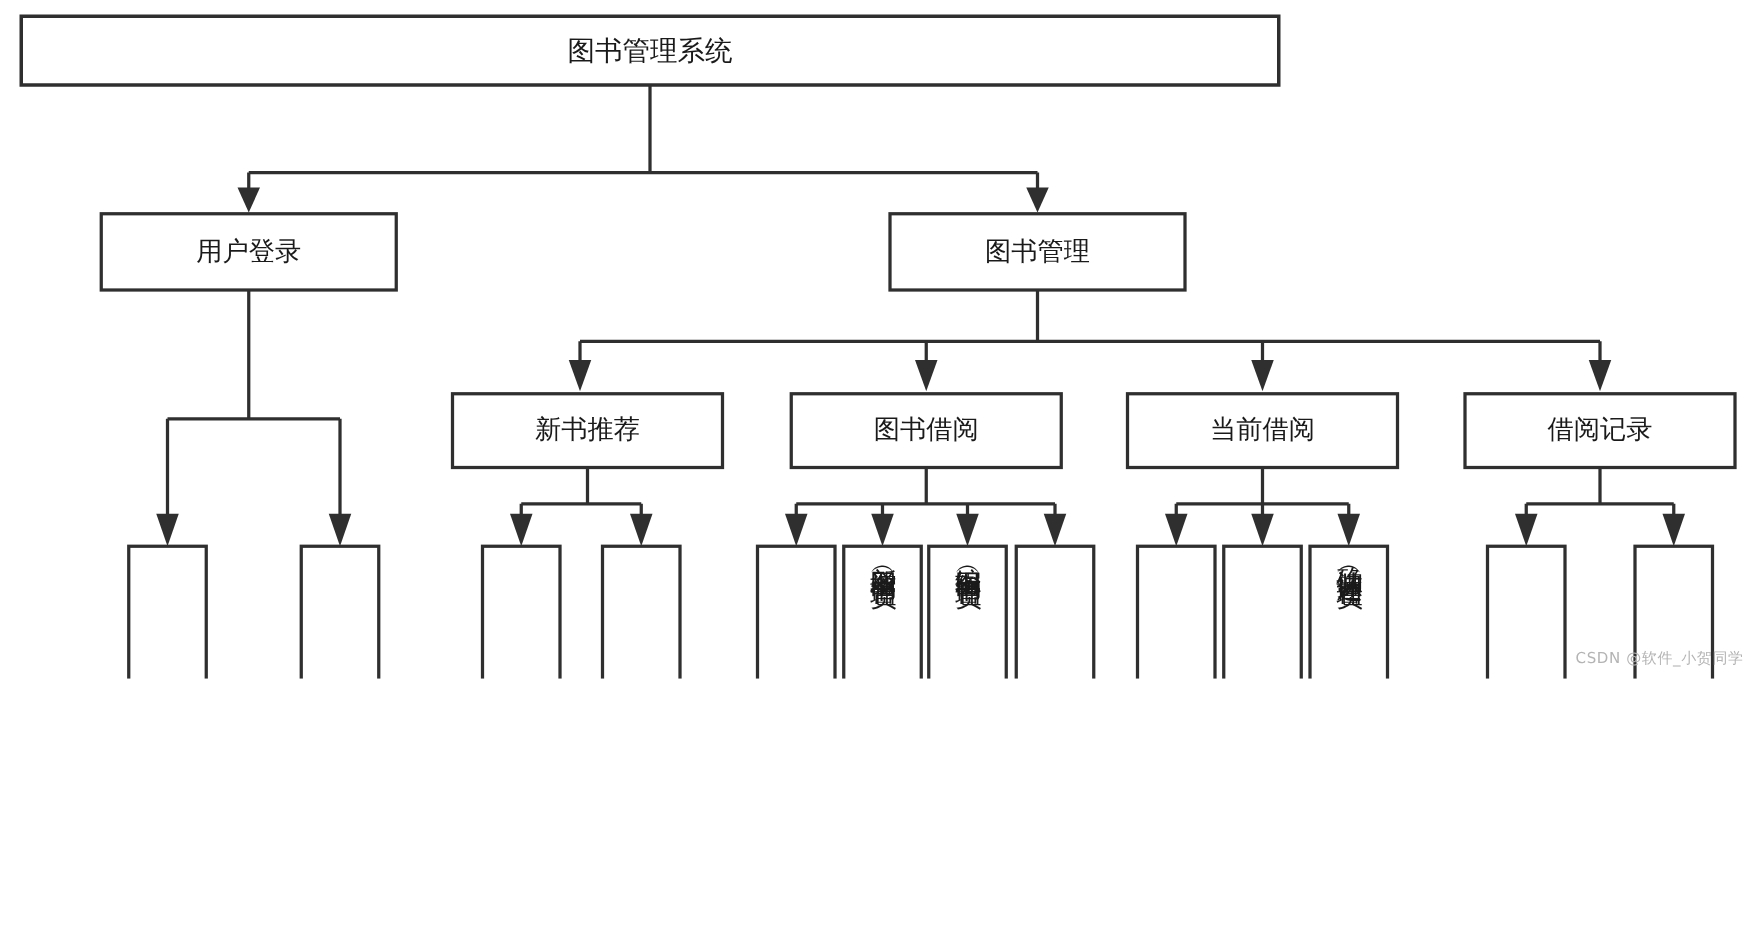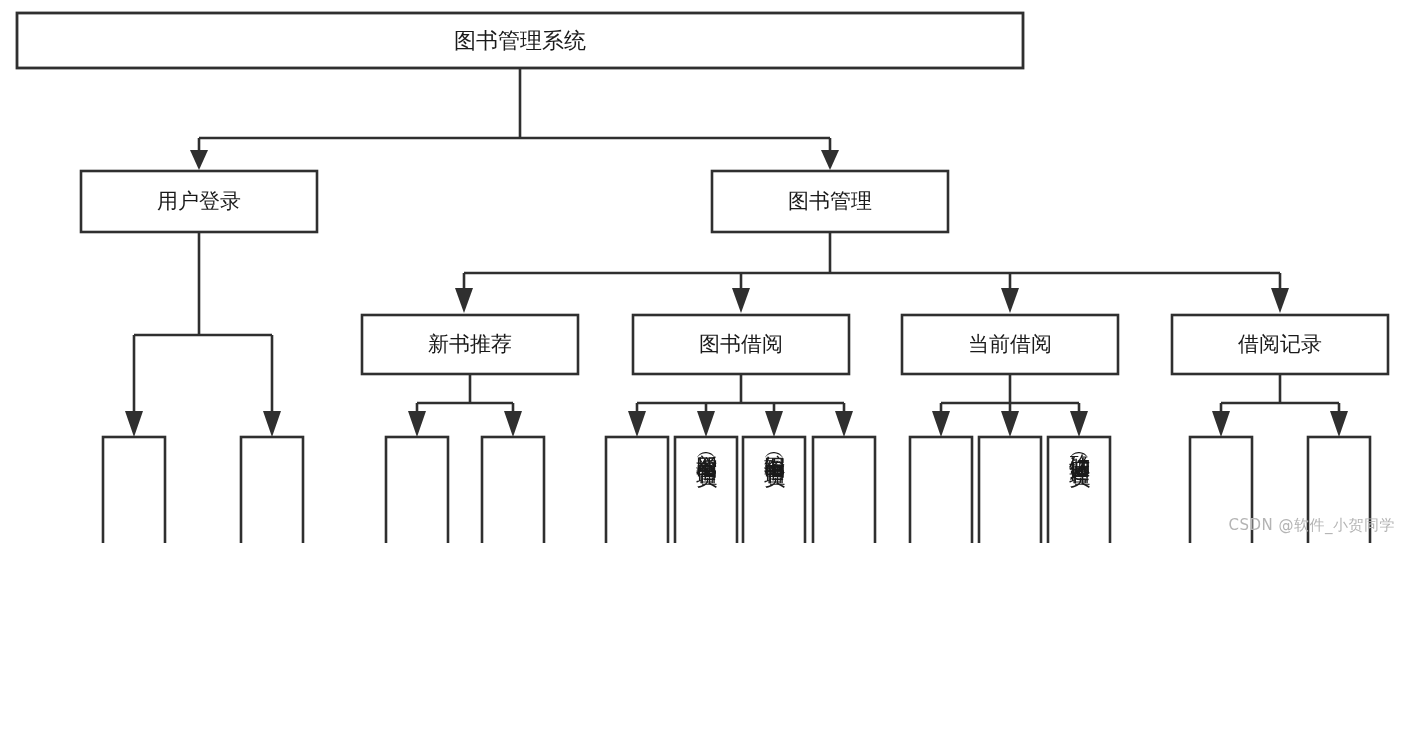--- a/index.html
+++ b/index.html
@@ -74,21 +74,21 @@
     line-height: 1.12;
     letter-spacing: 2px;
     color: #1a1a1a;
     white-space: nowrap;
   }
   .watermark {
     position: absolute;
     right: 10px;
     bottom: 8px;
     font-family: "DejaVu Sans", "Liberation Sans", sans-serif;
-    font-size: 15px;
+    font-size: 12px;
     color: #b4b4b4;
     letter-spacing: 0.5px;
     white-space: nowrap;
   }
 </style>
 </head>
 <body>
 
 <div id="diagram-root">
 

